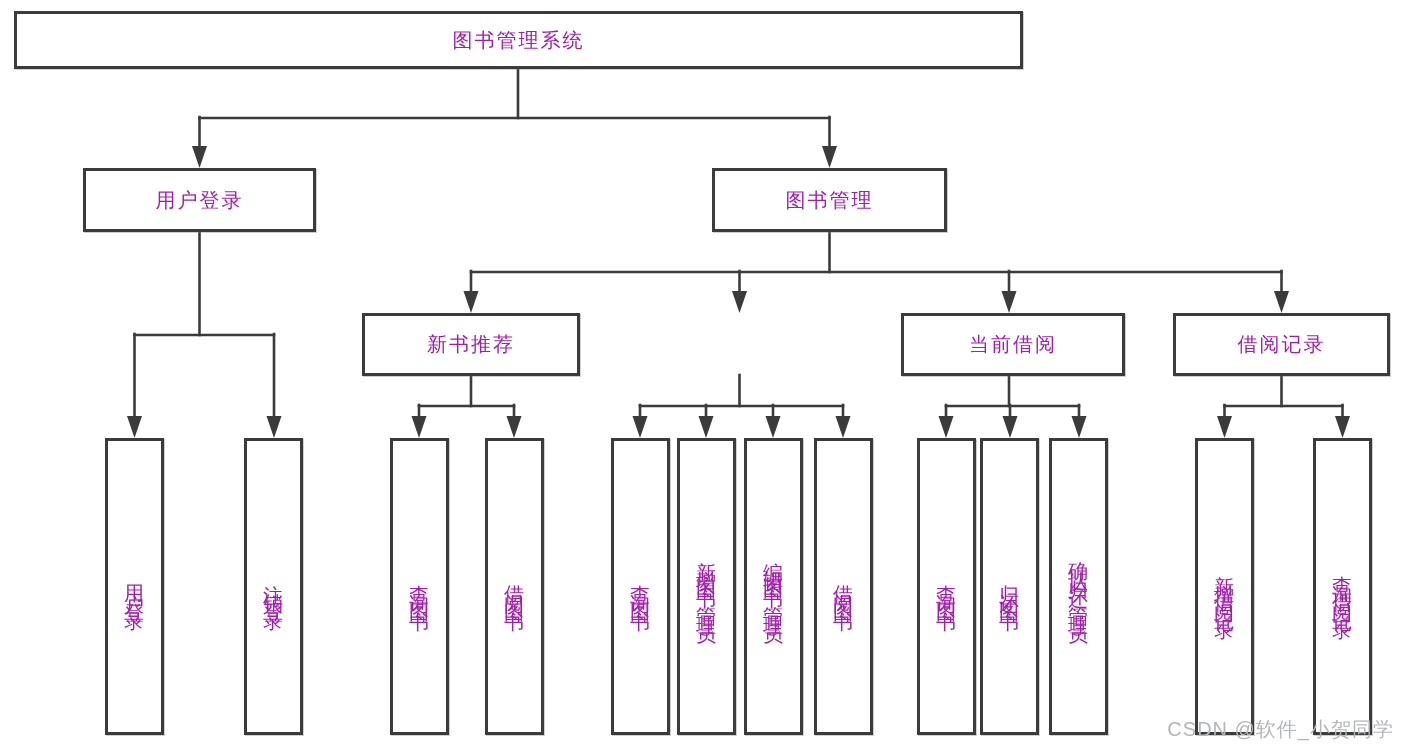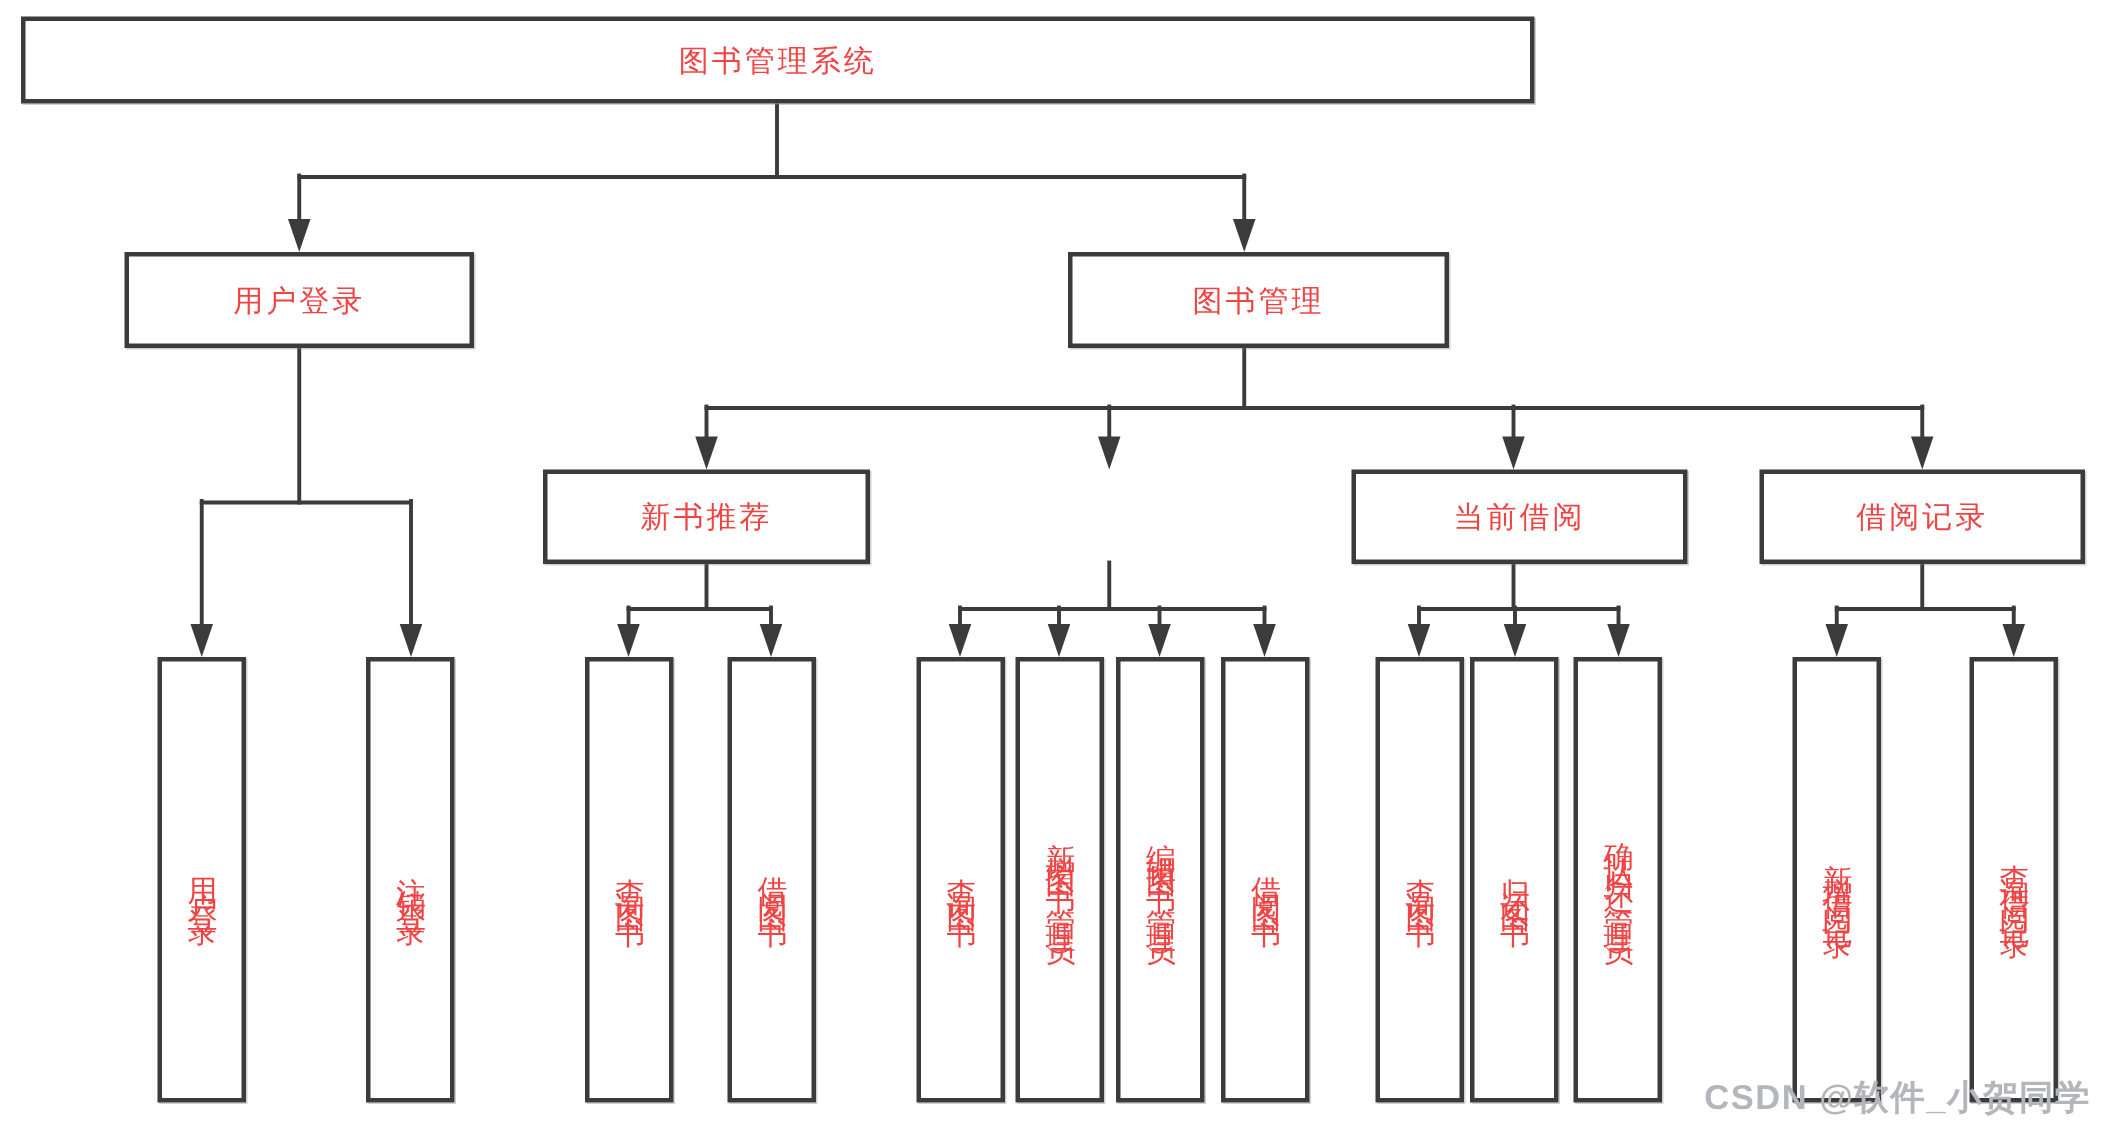--- a/index.html
+++ b/index.html
@@ -18,61 +18,60 @@
     width: 1405px; height: 747px;
     z-index: 1;
   }
   .box {
     position: absolute;
     border: 3px solid #3b3b3b;
     background: #ffffff;
     display: flex;
     align-items: center;
     justify-content: center;
-    color: #ef4444;
+    color: #a21caf;
     z-index: 2;
     box-shadow: 1px 1px 0 rgba(120,120,120,0.35);
   }
   .h-label {
     font-size: 20px;
     letter-spacing: 2px;
     white-space: nowrap;
   }
   .leaf { width: 59px; height: 297px; top: 438px; }
   .vtext {
     writing-mode: vertical-rl;
     text-orientation: mixed;
     font-size: 20px;
     letter-spacing: 9px;
     line-height: 1;
     white-space: nowrap;
   }
   .lvl1 { left: 14px;  top: 11px;  width: 1009px; height: 58px; }
   .lvl2a { left: 83px;  top: 168px; width: 233px; height: 64px; }
-  .lvl2b { left: 712px; top: 168px; width: 254px; height: 64px; text-align: center; }
+  .lvl2b { left: 712px; top: 168px; width: 235px; height: 64px; text-align: center; }
   .lvl3 { top: 313px; height: 63px; justify-content: center; }
   .l3b { left: 362px;  width: 218px; }
   .l3c { left: 631px;  width: 217px; }
   .l3d { left: 901px;  width: 224px; }
   .l3e { left: 1173px; width: 217px; }
   .a1 { left: 105px; }  .a2 { left: 244px; }
   .b1 { left: 390px; }  .b2 { left: 485px; }
   .c1 { left: 611px; }  .c2 { left: 677px; }  .c3 { left: 744px; }  .c4 { left: 814px; }
   .d1 { left: 917px; }  .d2 { left: 980px; }  .d3 { left: 1049px; }
   .e1 { left: 1195px; } .e2 { left: 1313px; }
   #watermark {
     position: absolute;
     right: 11px;
     top: 716px;
-    font-size: 23px;
+    font-size: 20px;
     letter-spacing: 1px;
     color: #b3b6ba;
     z-index: 3;
     white-space: nowrap;
-    font-weight: bold;
   }
 </style>
 </head>
 <body>
 
 <div id="canvas">
 
   <svg id="wires" width="1405" height="747" viewBox="0 0 1405 747" xmlns="http://www.w3.org/2000/svg">
     <g stroke="#3b3b3b" stroke-width="2.6" fill="none" stroke-linecap="square">
 

